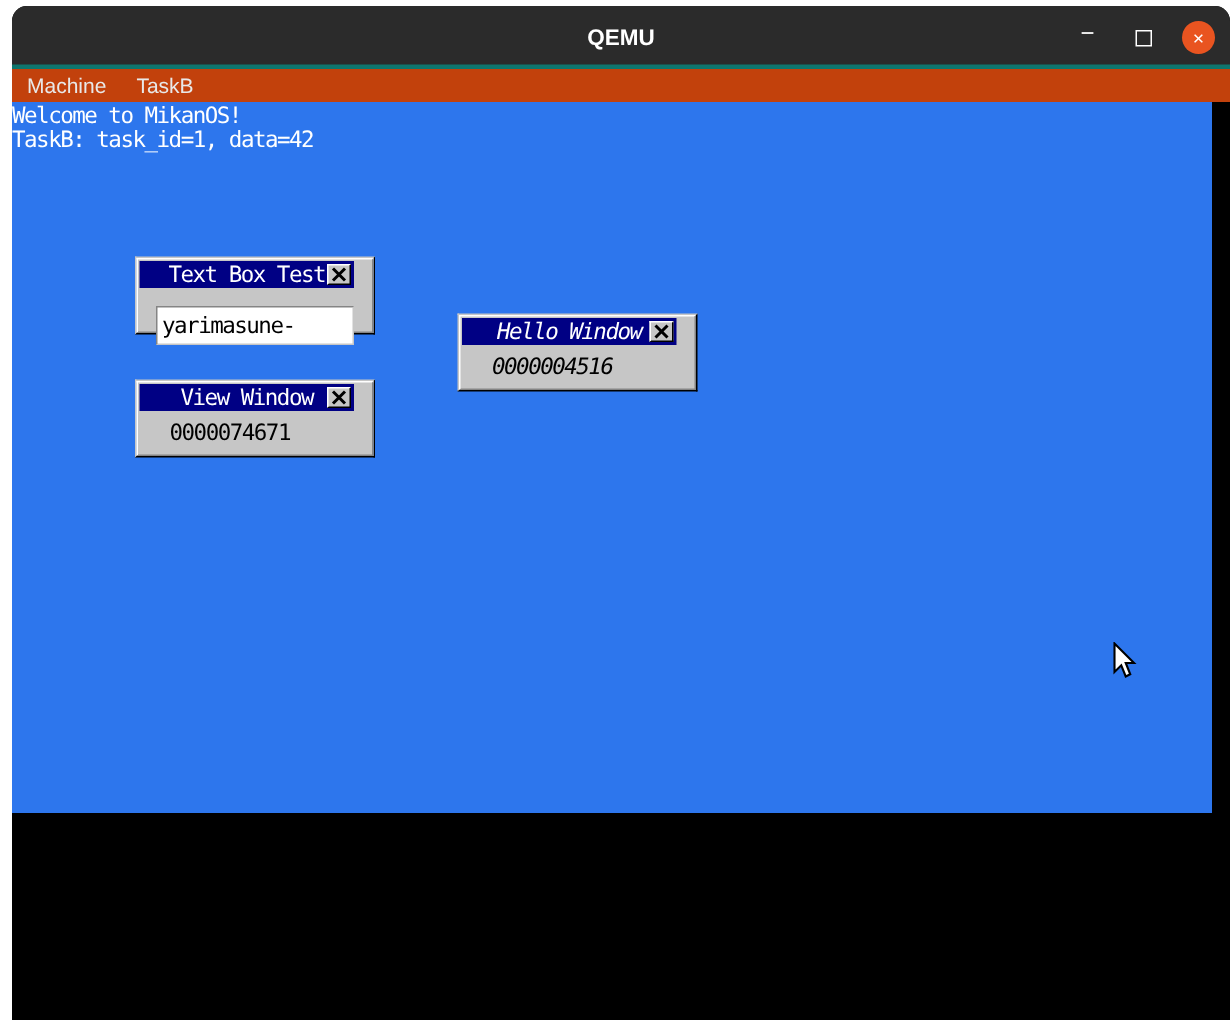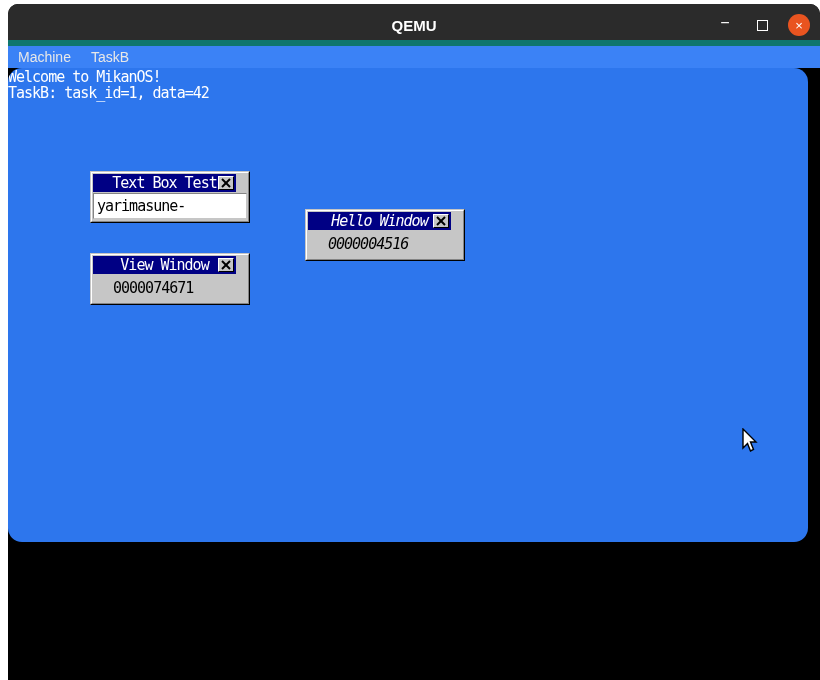--- a/index.html
+++ b/index.html
@@ -4,59 +4,59 @@
 <style>
   * { margin: 0; padding: 0; box-sizing: border-box; }
   html, body { width: 820px; height: 680px; background: #ffffff; overflow: hidden;
     font-family: "Liberation Sans", sans-serif; }
 
   
   .qemu-window { position: absolute; left: 8px; top: 4px; width: 812px; height: 676px;
     background: #000; border-radius: 10px 10px 0 0; overflow: hidden; }
 
   .gtk-titlebar { position: relative; height: 42px; background: #2b2b2b;
-    border-bottom: 6px solid #0f766e; }
+    border-bottom: 3px solid #0f766e; }
   .gtk-title { position: absolute; left: 0; right: 0; top: 0; height: 42px;
     display: flex; align-items: center; justify-content: center;
     color: #ffffff; font-size: 15px; font-weight: bold; }
   .gtk-controls { position: absolute; right: 10px; top: 0; height: 42px;
     display: flex; align-items: center; gap: 15px; }
   .gtk-btn { width: 22px; height: 22px; display: flex; align-items: center;
     justify-content: center; color: #ffffff; font-size: 15px; cursor: default; }
   .btn-min { font-size: 16px; padding-bottom: 4px; }
   .max-glyph { width: 11px; height: 11px; border: 1px solid #ffffff; }
   .btn-close { background: #e95420; border-radius: 50%; font-size: 13px; }
 
-  .gtk-menubar { height: 22px; background: #3b82f6; display: flex; align-items: center;
+  .gtk-menubar { height: 22px; background: #c2410c; display: flex; align-items: center;
     gap: 20px; padding-left: 10px; }
   .menu-item { color: #e8e8e8; font-size: 14px; }
 
   
   .display-area { position: relative; width: 100%; height: 611px; background: #000; }
   .os-screen { position: absolute; left: 0; top: 0; width: 800px; height: 474px;
     background: #2d76ed; overflow: hidden;
-    font-family: "DejaVu Sans Mono", monospace; letter-spacing: -1px; border-radius: 14px; }
+    font-family: "DejaVu Sans Mono", monospace; letter-spacing: -1px; }
 
   .console { position: absolute; left: 0; top: 1px; color: #ffffff; font-size: 15px;
     line-height: 16px; white-space: pre; }
 
   
   .mikan-window { position: absolute; width: 160px; height: 52px;
     border: 1px solid; border-color: #c6c6c6 #000000 #000000 #c6c6c6; }
   .win-inner { width: 100%; height: 100%; background: #c6c6c6;
     border: 1px solid; border-color: #ffffff #848484 #848484 #ffffff; }
   .win-titlebar { position: relative; height: 18px; margin: 1px 12px 0 1px;
     background: #000084; display: flex; align-items: center; justify-content: center; }
   .win-title { color: #ffffff; font-size: 15px; line-height: 18px; }
   .win-close { position: absolute; right: 2px; top: 2px; width: 16px; height: 14px;
     background: #c6c6c6; border: 1px solid; border-color: #ffffff #000000 #000000 #ffffff;
     display: flex; align-items: center; justify-content: center; }
   .win-body { height: 28px; display: flex; align-items: center; padding-left: 21px;
     color: #000000; font-size: 15px; }
-  .textbox { height: 26px; margin: 1px; background: #ffffff;
+  .textbox { height: 26px; margin: 12px; background: #ffffff;
     border: 1px solid; border-color: #848484 #c6c6c6 #c6c6c6 #848484;
     display: flex; align-items: center; padding-left: 3px;
     color: #000000; font-size: 15px; }
 
   .win-textbox-test { left: 82px; top: 103px; }
   .win-hello       { left: 297px; top: 141px; font-style: italic; }
   .win-taskb       { left: 82px;  top: 185px; }
 
   
   .os-taskbar { position: absolute; left: 0; top: 550px; width: 800px; height: 50px;

